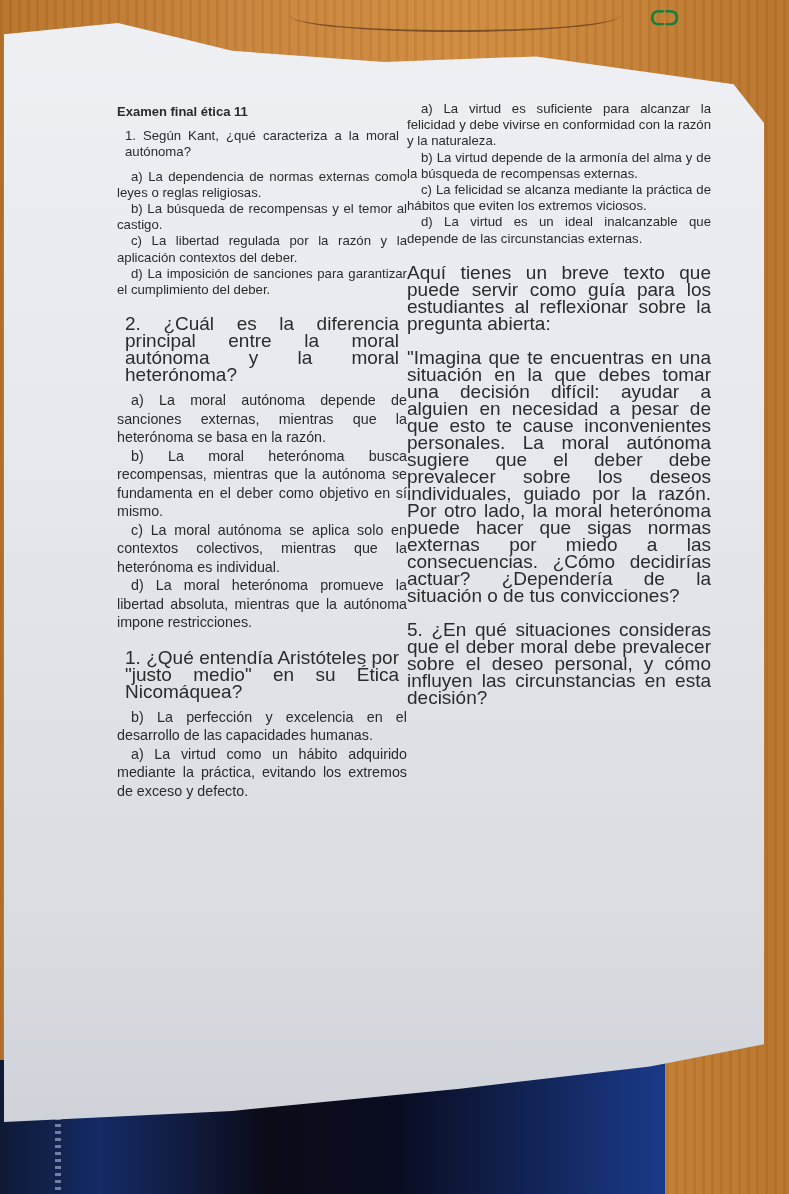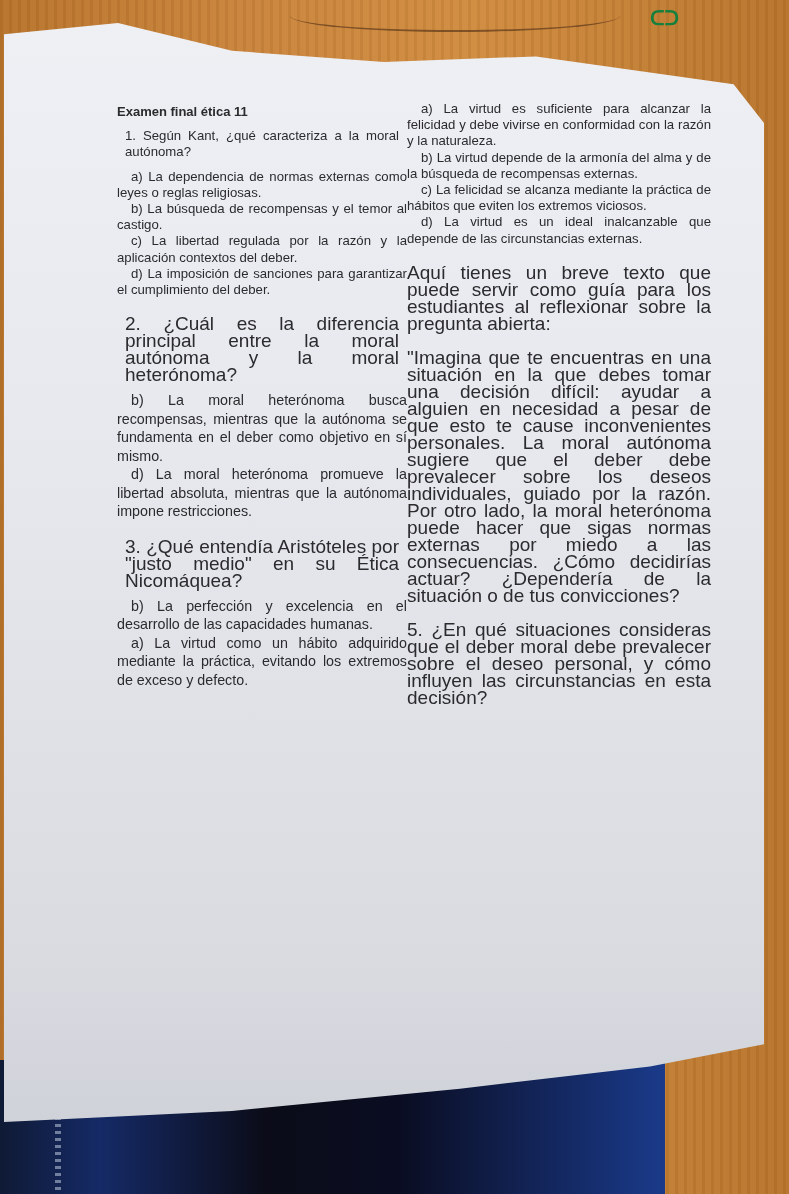--- a/index.html
+++ b/index.html
@@ -64,26 +64,28 @@
   <div class="block">
     <p class="question">1. Según Kant, ¿qué caracteriza a la moral autónoma?</p>
     <p class="option">a) La dependencia de normas externas como leyes o reglas religiosas.</p>
     <p class="option">b) La búsqueda de recompensas y el temor al castigo.</p>
     <p class="option">c) La libertad regulada por la razón y la aplicación contextos del deber.</p>
     <p class="option">d) La imposición de sanciones para garantizar el cumplimiento del deber.</p>
   </div>
 
   <div class="block">
     <p class="question q-lg">2. ¿Cuál es la diferencia principal entre la moral autónoma y la moral heterónoma?</p>
+    <p class="option opt-lg">a) La moral autónoma depende de sanciones externas, mientras que la heterónoma se basa en la razón.</p>
     <p class="option opt-lg">b) La moral heterónoma busca recompensas, mientras que la autónoma se fundamenta en el deber como objetivo en sí mismo.</p>
+    <p class="option opt-lg">c) La moral autónoma se aplica solo en contextos colectivos, mientras que la heterónoma es individual.</p>
     <p class="option opt-lg">d) La moral heterónoma promueve la libertad absoluta, mientras que la autónoma impone restricciones.</p>
   </div>
 
   <div class="block">
-    <p class="question q-lg">3. ¿Qué entendía Aristóteles por "justo medio" en su Ética Nicomáquea?</p>
+    <p class="question q-lg">1. ¿Qué entendía Aristóteles por "justo medio" en su Ética Nicomáquea?</p>
     <p class="option opt-lg">b) La perfección y excelencia en el desarrollo de las capacidades humanas.</p>
     <p class="option opt-lg">a) La virtud como un hábito adquirido mediante la práctica, evitando los extremos de exceso y defecto.</p>
   </div>
 
 </div>
 
 <div class="col col-right">
   <div class="block">
     <p class="option">a) La virtud es suficiente para alcanzar la felicidad y debe vivirse en conformidad con la razón y la naturaleza.</p>
     <p class="option">b) La virtud depende de la armonía del alma y de la búsqueda de recompensas externas.</p>

